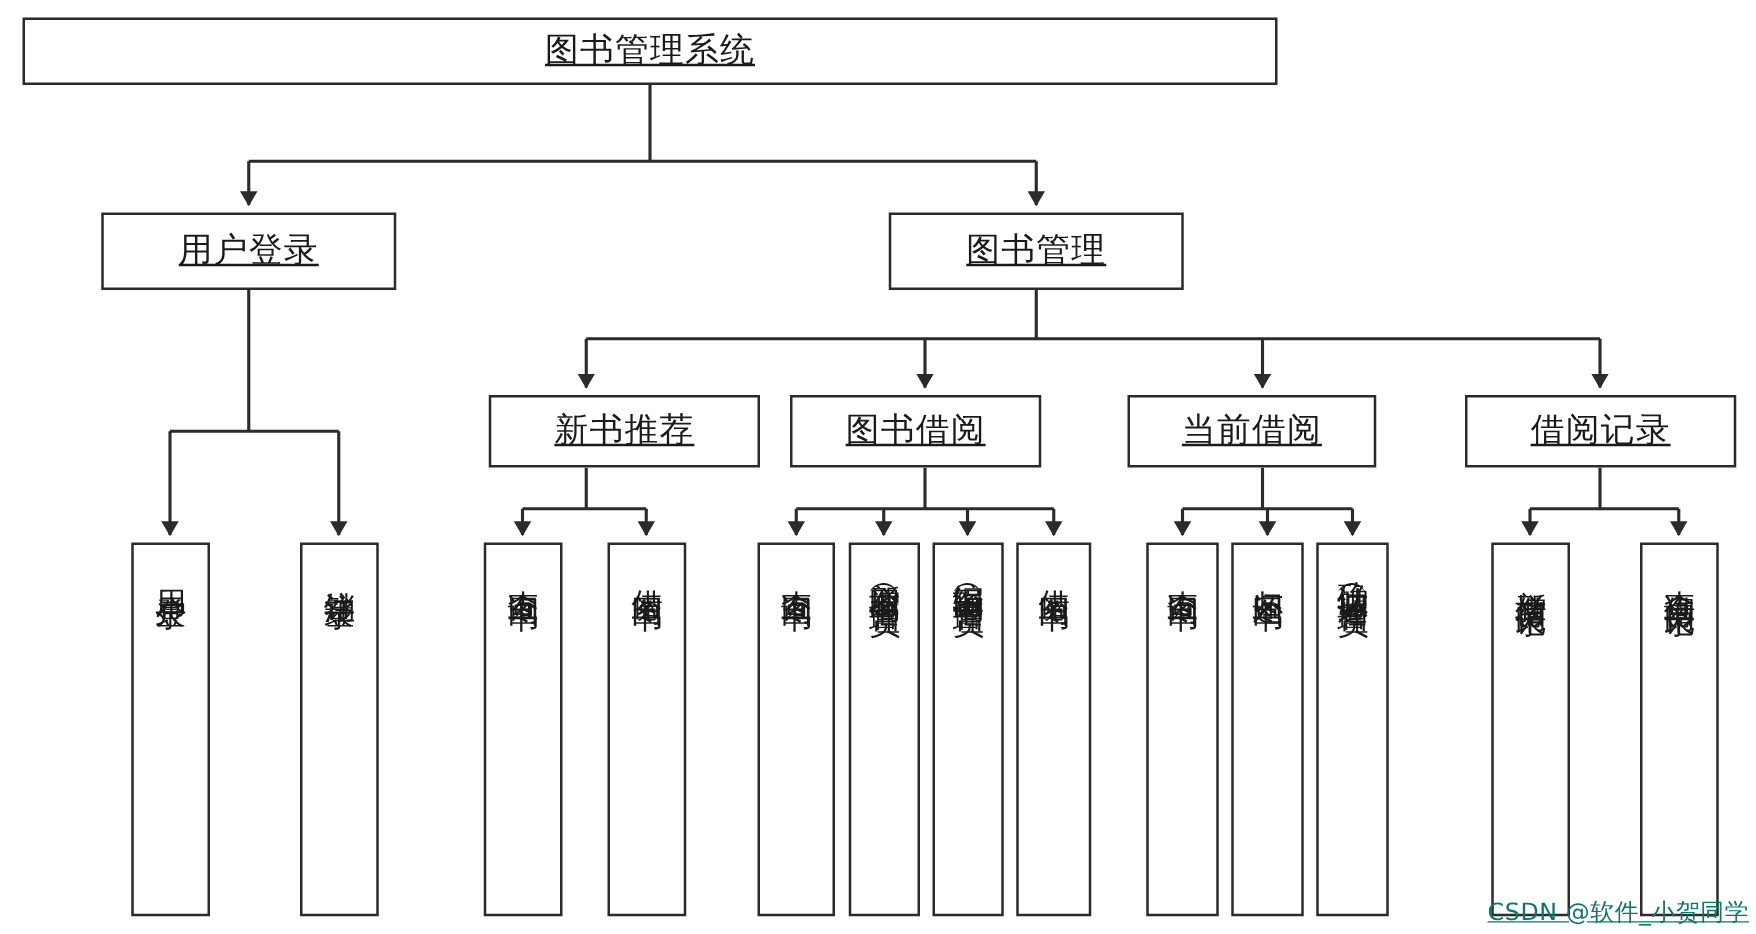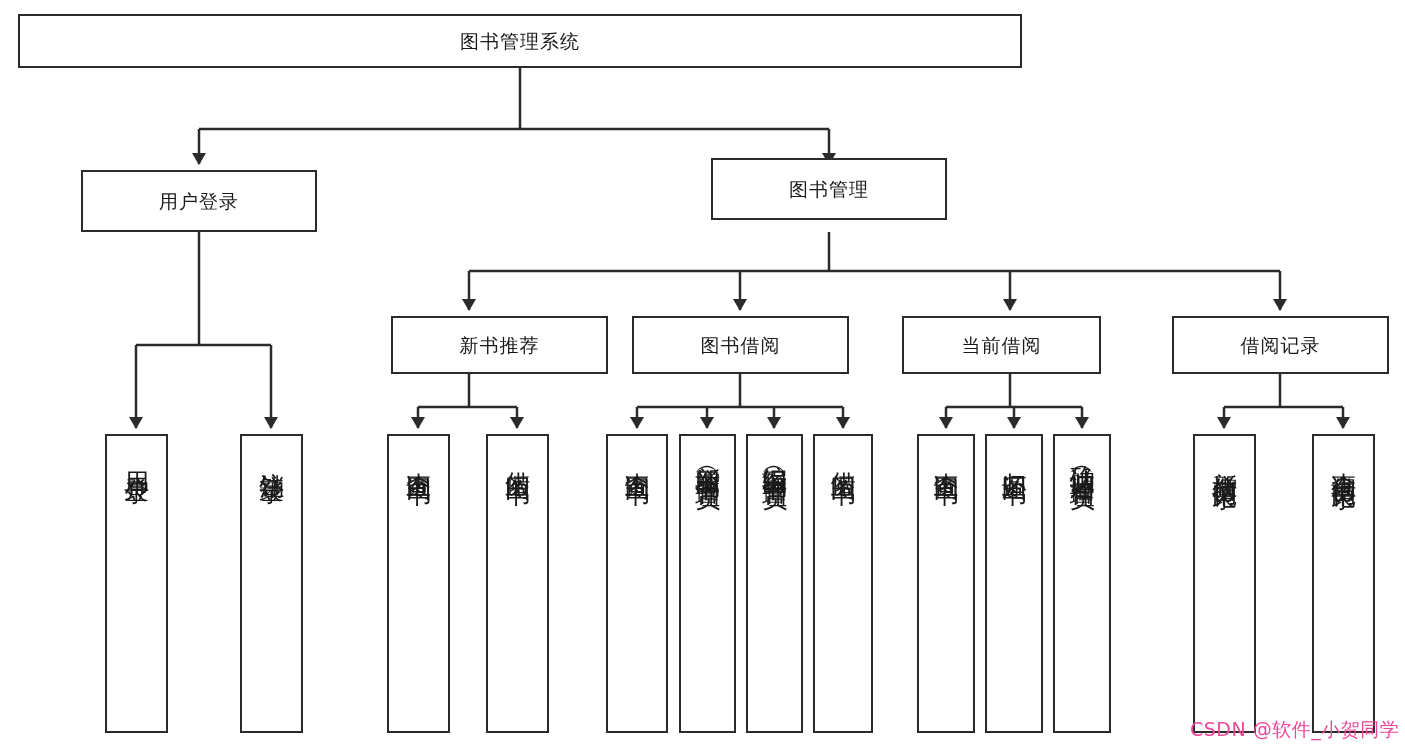--- a/index.html
+++ b/index.html
@@ -35,45 +35,47 @@
     justify-content: center;
     color: #1a1a1a;
   }
   .node .label {
     display: block;
     text-align: center;
     line-height: 1.18;
     white-space: pre-line;
   }
   .node.horiz .label {
-    font-size: 19px;
+    font-size: 27px;
     letter-spacing: 1px;
+    text-decoration: underline;
   }
   .node.vert {
     align-items: flex-start;
     justify-content: center;
     padding-top: 16px;
   }
   .node.vert .label {
     writing-mode: vertical-rl;
     text-orientation: upright;
     font-size: 25px;
     letter-spacing: 3px;
     line-height: 1.1;
   }
   .node.vert.tall {
     padding-top: 10px;
   }
   .watermark {
     position: absolute;
     font-size: 19px;
-    color: #ec4899;
+    color: #0f766e;
     white-space: nowrap;
     letter-spacing: 0.5px;
     font-family: "DejaVu Sans", "Liberation Sans", sans-serif;
+    text-decoration: underline;
   }
 </style>
 </head>
 <body>
 
 <div id="canvas">
 
   <svg id="edges" viewBox="0 0 1405 747" width="1405" height="747" xmlns="http://www.w3.org/2000/svg">
     <defs>
       <marker id="arrow" viewBox="0 0 12 14" refX="11" refY="7" markerWidth="12" markerHeight="14" orient="auto-start-reverse" markerUnits="userSpaceOnUse">
@@ -127,28 +129,28 @@
     </g>
   </svg>
 
   <div class="node horiz" style="left:18px; top:14px; width:1004px; height:54px;">
     <span class="label">图书管理系统</span>
   </div>
 
   <div class="node horiz" style="left:81px; top:170px; width:236px; height:62px;">
     <span class="label">用户登录</span>
   </div>
-  <div class="node horiz" style="left:711px; top:158px; width:236px; height:62px;">
+  <div class="node horiz" style="left:711px; top:170px; width:236px; height:62px;">
     <span class="label">图书管理</span>
   </div>
 
   <div class="node horiz" style="left:361px; top:316px; width:217px; height:58px;margin-left:30px;">
     <span class="label">新书推荐</span>
   </div>
-  <div class="node horiz" style="left:632px; top:316px; width:217px; height:58px;">
+  <div class="node horiz" style="left:632px; top:316px; width:201px; height:58px;">
     <span class="label">图书借阅</span>
   </div>
   <div class="node horiz" style="left:902px; top:316px; width:199px; height:58px;">
     <span class="label">当前借阅</span>
   </div>
   <div class="node horiz" style="left:1172px; top:316px; width:217px; height:58px;">
     <span class="label">借阅记录</span>
   </div>
 
   <div class="node vert" style="left:105px; top:434px; width:63px; height:299px;">

